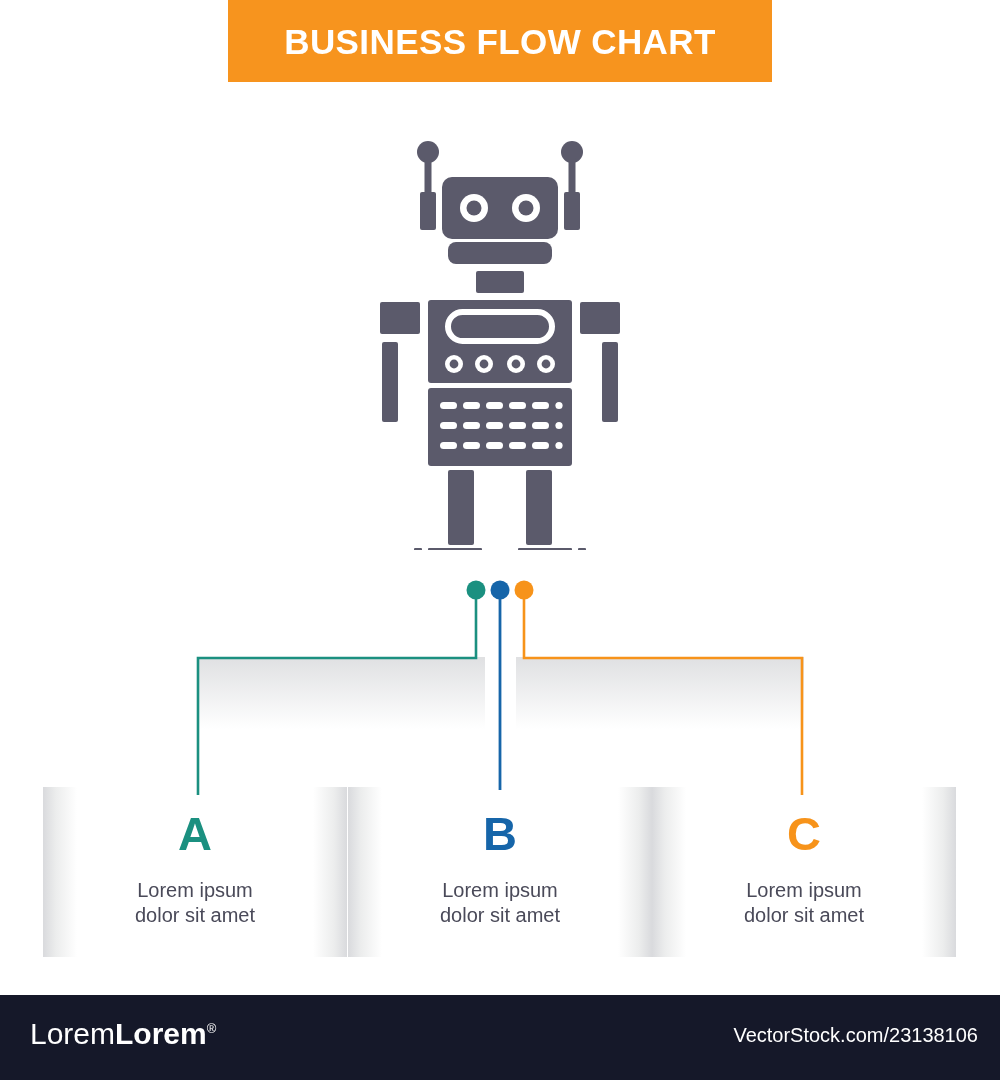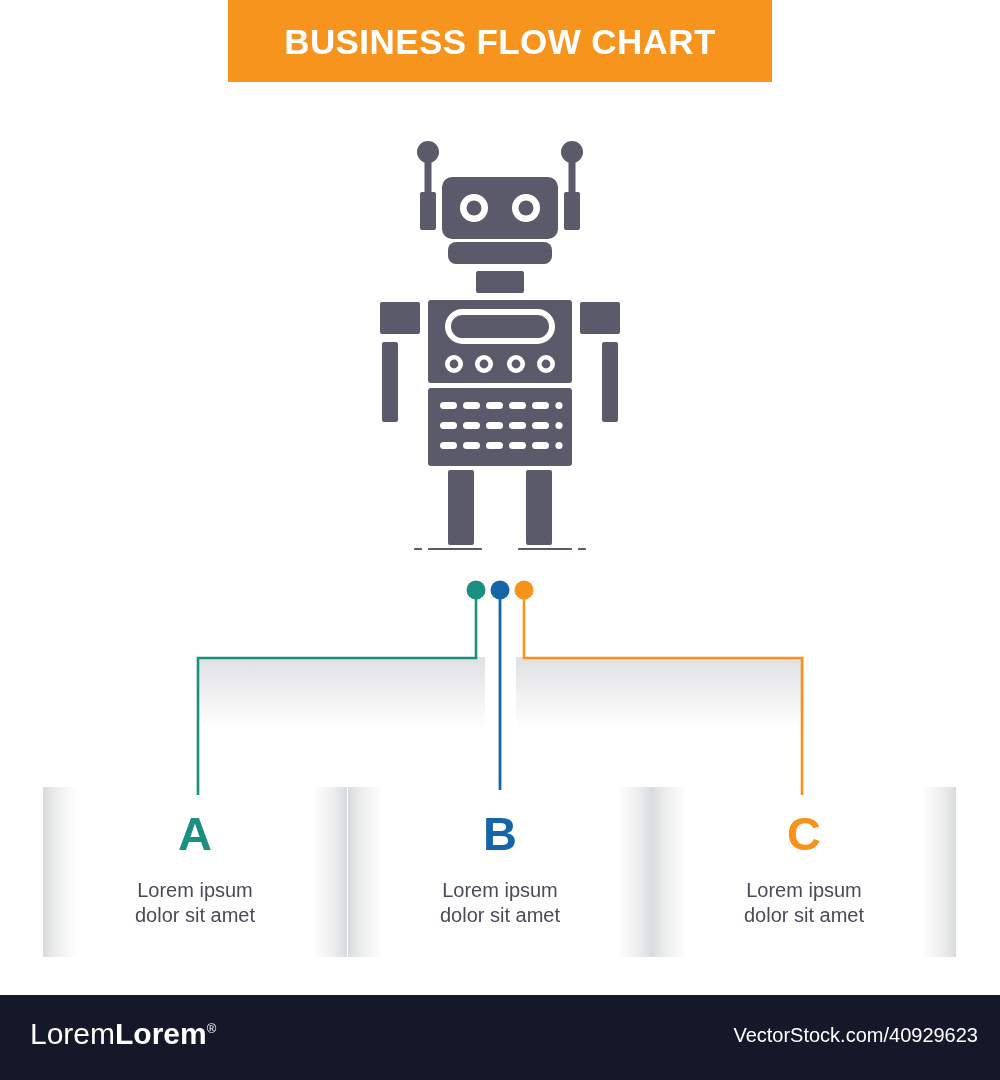--- a/index.html
+++ b/index.html
@@ -278,14 +278,14 @@
       <div>dolor sit amet</div>
     </div>
   </div>
 
 </div>
 
 <div class="footer">
   <div class="footer-logo">
     <span class="logo-light">Lorem</span><span class="logo-bold">Lorem</span><span class="logo-reg">®</span>
   </div>
-  <div class="footer-url">VectorStock.com/40929623</div>
+  <div class="footer-url">VectorStock.com/23138106</div>
 </div>
 
 </body></html>

